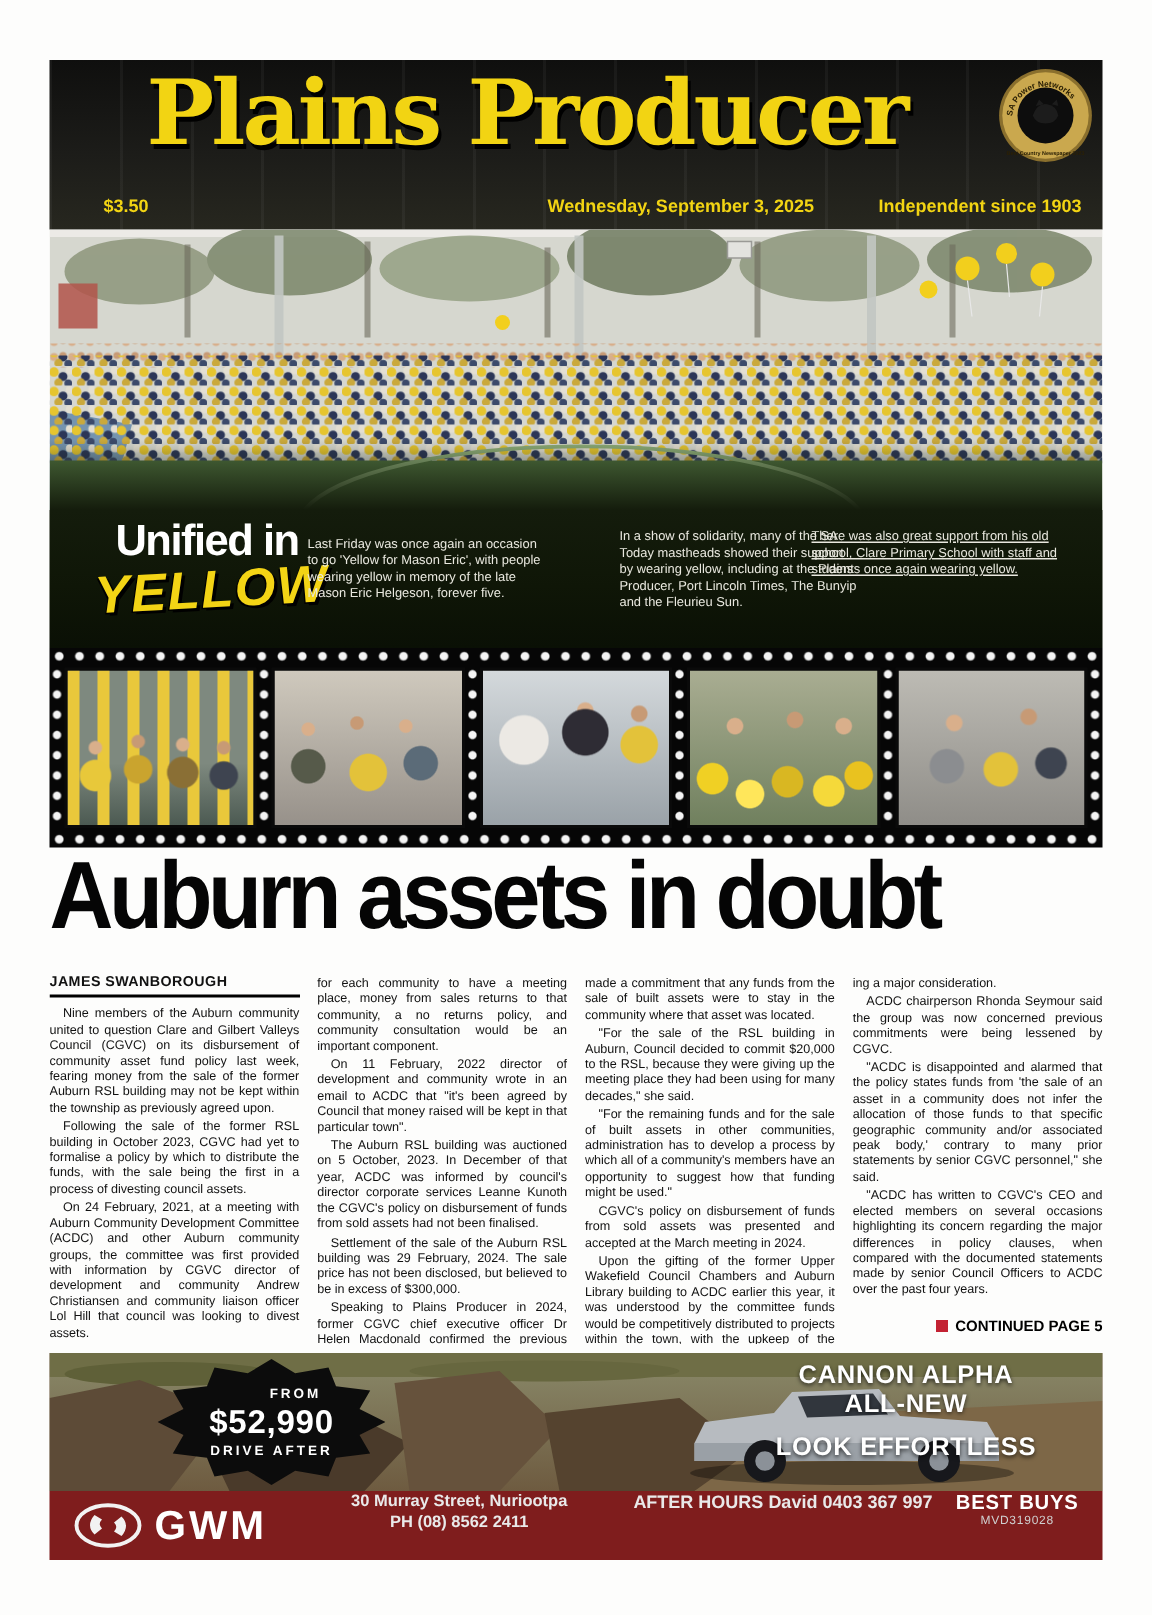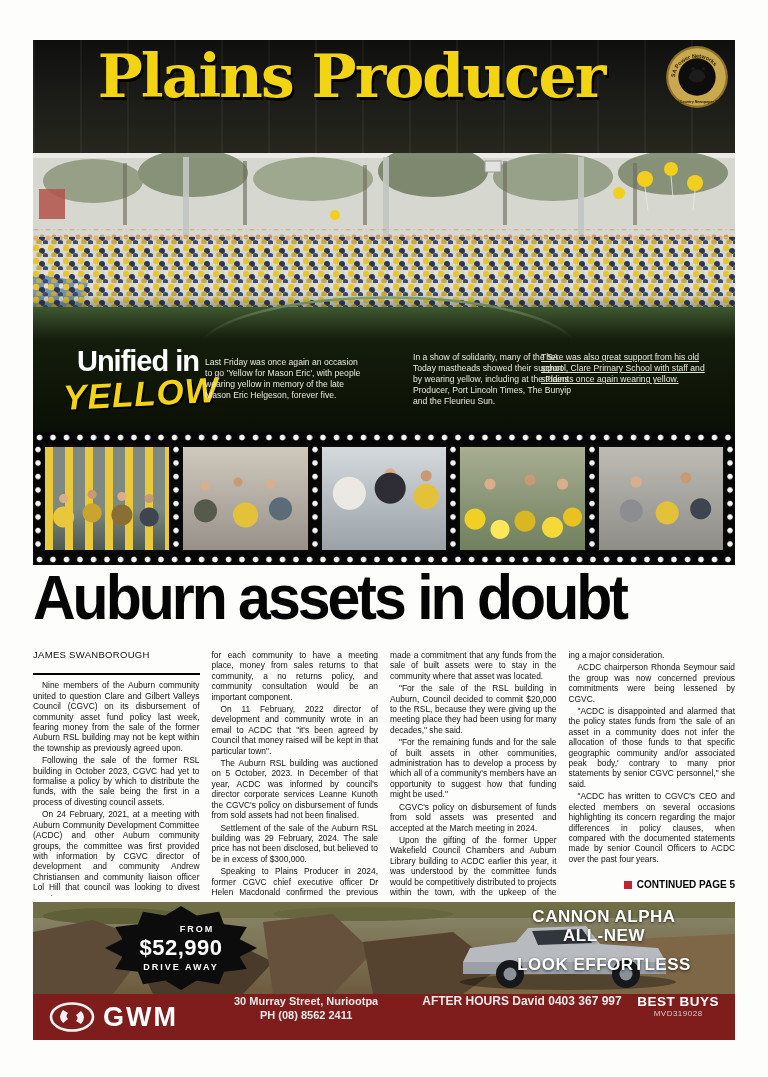--- a/index.html
+++ b/index.html
@@ -92,22 +92,22 @@
     radial-gradient(circle at 26% 62%,#8b8d90 0 11px,rgba(0,0,0,0) 12px),
     radial-gradient(circle at 82% 60%,#3e4450 0 10px,rgba(0,0,0,0) 11px),
     linear-gradient(180deg,#bdbbb4,#8f8d88);}
 
   
   .headline{top:566px;height:76px;font-weight:bold;font-size:59px;letter-spacing:-3px;
     color:#050505;white-space:nowrap;transform:scaleY(1.08);transform-origin:top left;line-height:1;}
   .article{top:650px;height:246px;display:flex;gap:12px;overflow:hidden;}
   .col{flex:1;font-size:8.4px;line-height:10.4px;text-align:justify;color:#111;}
   .col p{margin:0 0 2px 0;text-indent:9px;}
-  .byline{font-size:9.5px;font-weight:normal;letter-spacing:.3px;border-bottom:2.5px solid #000;
-    padding-bottom:13px;margin-bottom:5px;}
+  .byline{font-size:9.5px;font-weight:bold;letter-spacing:.3px;border-bottom:2.5px solid #000;
+    padding-bottom:3px;margin-bottom:5px;}
   .continued{margin-top:16px;text-align:right;font-weight:bold;font-size:10px;color:#000;}
   .red-sq{display:inline-block;width:8px;height:8px;background:#c32233;margin-right:5px;
     vertical-align:-1px;}
 
   
   .ad{top:902px;height:138px;}
   .ad-photo{position:relative;height:92px;overflow:hidden;background:#6e5b40;}
   .star{position:absolute;left:72px;top:4px;width:152px;height:84px;background:#0c0c0c;
     display:flex;flex-direction:column;align-items:center;justify-content:center;color:#fff;
     clip-path:polygon(100% 50%,88.6% 60.4%,93.3% 75%,78.3% 78.3%,75% 93.3%,60.4% 88.6%,50% 100%,39.6% 88.6%,25% 93.3%,21.7% 78.3%,6.7% 75%,11.4% 60.4%,0% 50%,11.4% 39.6%,6.7% 25%,21.7% 21.7%,25% 6.7%,39.6% 11.4%,50% 0%,60.4% 11.4%,75% 6.7%,78.3% 21.7%,93.3% 25%,88.6% 39.6%);}
@@ -141,20 +141,25 @@
       <path d="M22 30 q3 -8 9 -7 q6 1 7 7 q-2 5 -8 5 q-6 0 -8 -5 Z" fill="#1c1c1c"></path>
       <path d="M24 24 l2 -4 l3 3 Z M34 23 l3 -3 l1 4 Z" fill="#1c1c1c"></path>
       <defs>
           <path id="arcT" d="M 9 33 A 21 21 0 0 1 51 33"></path>
         </defs>
       <text font-size="5.2" font-weight="bold" fill="#2b2005">
         <textPath href="#arcT" startOffset="4%">SA Power Networks</textPath>
       </text>
       <text x="30" y="54.5" font-size="3.4" text-anchor="middle" fill="#2b2005" font-weight="bold">Best Country Newspaper 2023</text>
     </svg>
+    <div class="mh-info">
+      <span class="mh-price">$3.50</span>
+      <span class="mh-date">Wednesday, September 3, 2025</span>
+      <span class="mh-tag">Independent since 1903</span>
+    </div>
   </div>
 
   <div class="band photo">
     <svg width="702" height="187" viewBox="0 0 702 187">
       <defs>
         <pattern id="crowd" width="15" height="13" patternUnits="userSpaceOnUse">
           <circle cx="3" cy="4" r="3.2" fill="#e6c52f"></circle>
           <circle cx="9" cy="7" r="3" fill="#2c3657"></circle>
           <circle cx="13.5" cy="3" r="2.6" fill="#e4dfd2"></circle>
           <circle cx="6" cy="11" r="2.8" fill="#caa93c"></circle>
@@ -298,21 +303,21 @@
           <path d="M5 48 L208 48 L208 60 L5 60 Z" fill="#9aa0a6"></path>
           <circle cx="52" cy="60" r="14" fill="#17181c"></circle>
             <circle cx="52" cy="60" r="6.5" fill="#8b9198"></circle>
           <circle cx="168" cy="60" r="14" fill="#17181c"></circle>
             <circle cx="168" cy="60" r="6.5" fill="#8b9198"></circle>
         </g>
       </svg>
       <div class="star">
         <div class="star-from">FROM</div>
         <div class="star-price">$52,990</div>
-        <div class="star-note">DRIVE AWAY</div>
+        <div class="star-note">DRIVE AFTER</div>
       </div>
       <div class="ad-copy">
         <div class="ad-model">
           <div>CANNON ALPHA</div>
           <div>ALL-NEW</div>
         </div>
         <div class="ad-slogan">
           <div>LOOK EFFORTLESS</div>
         </div>
       </div>

